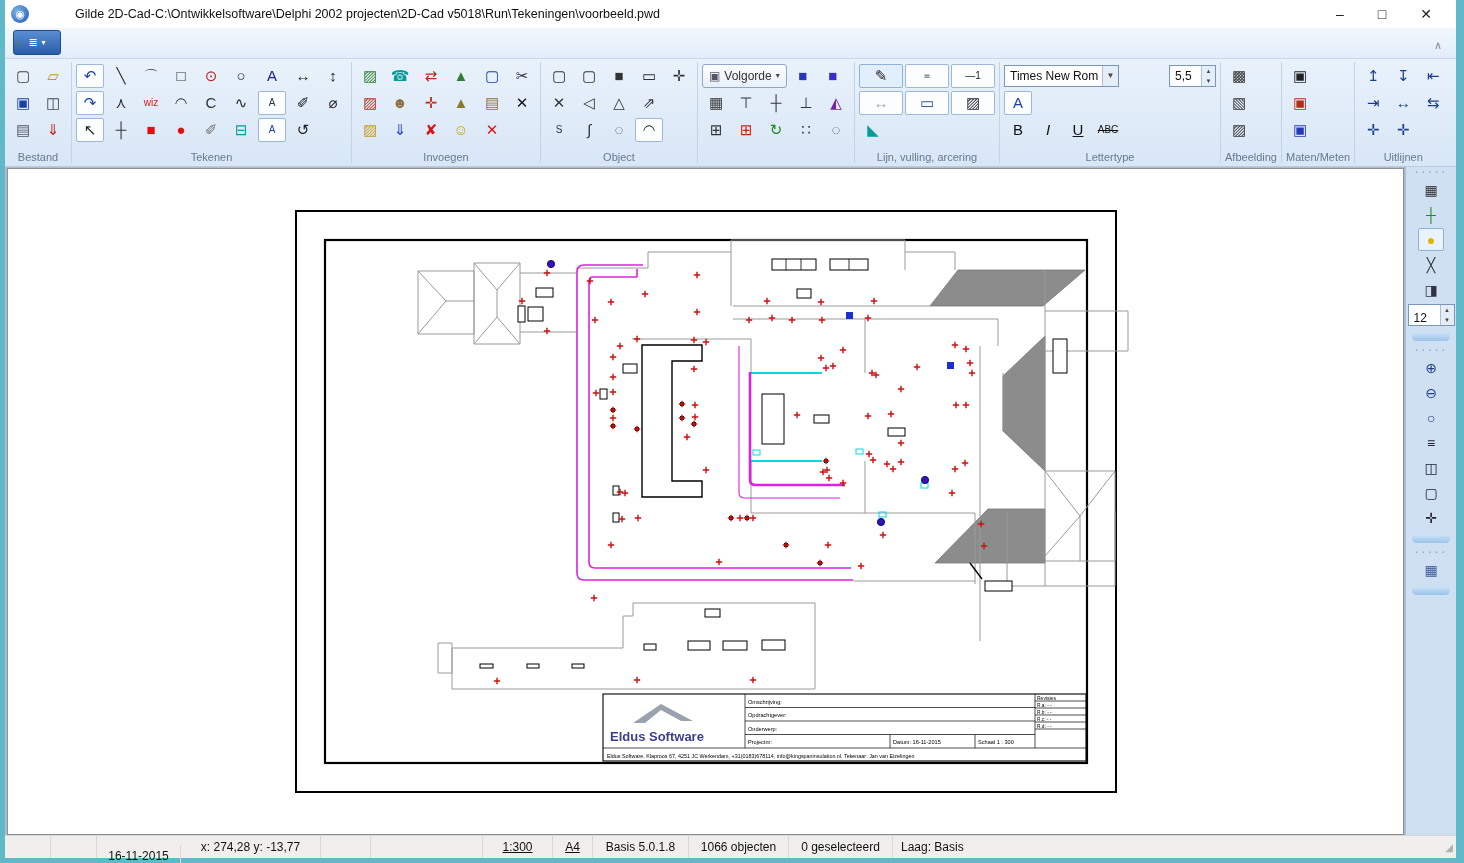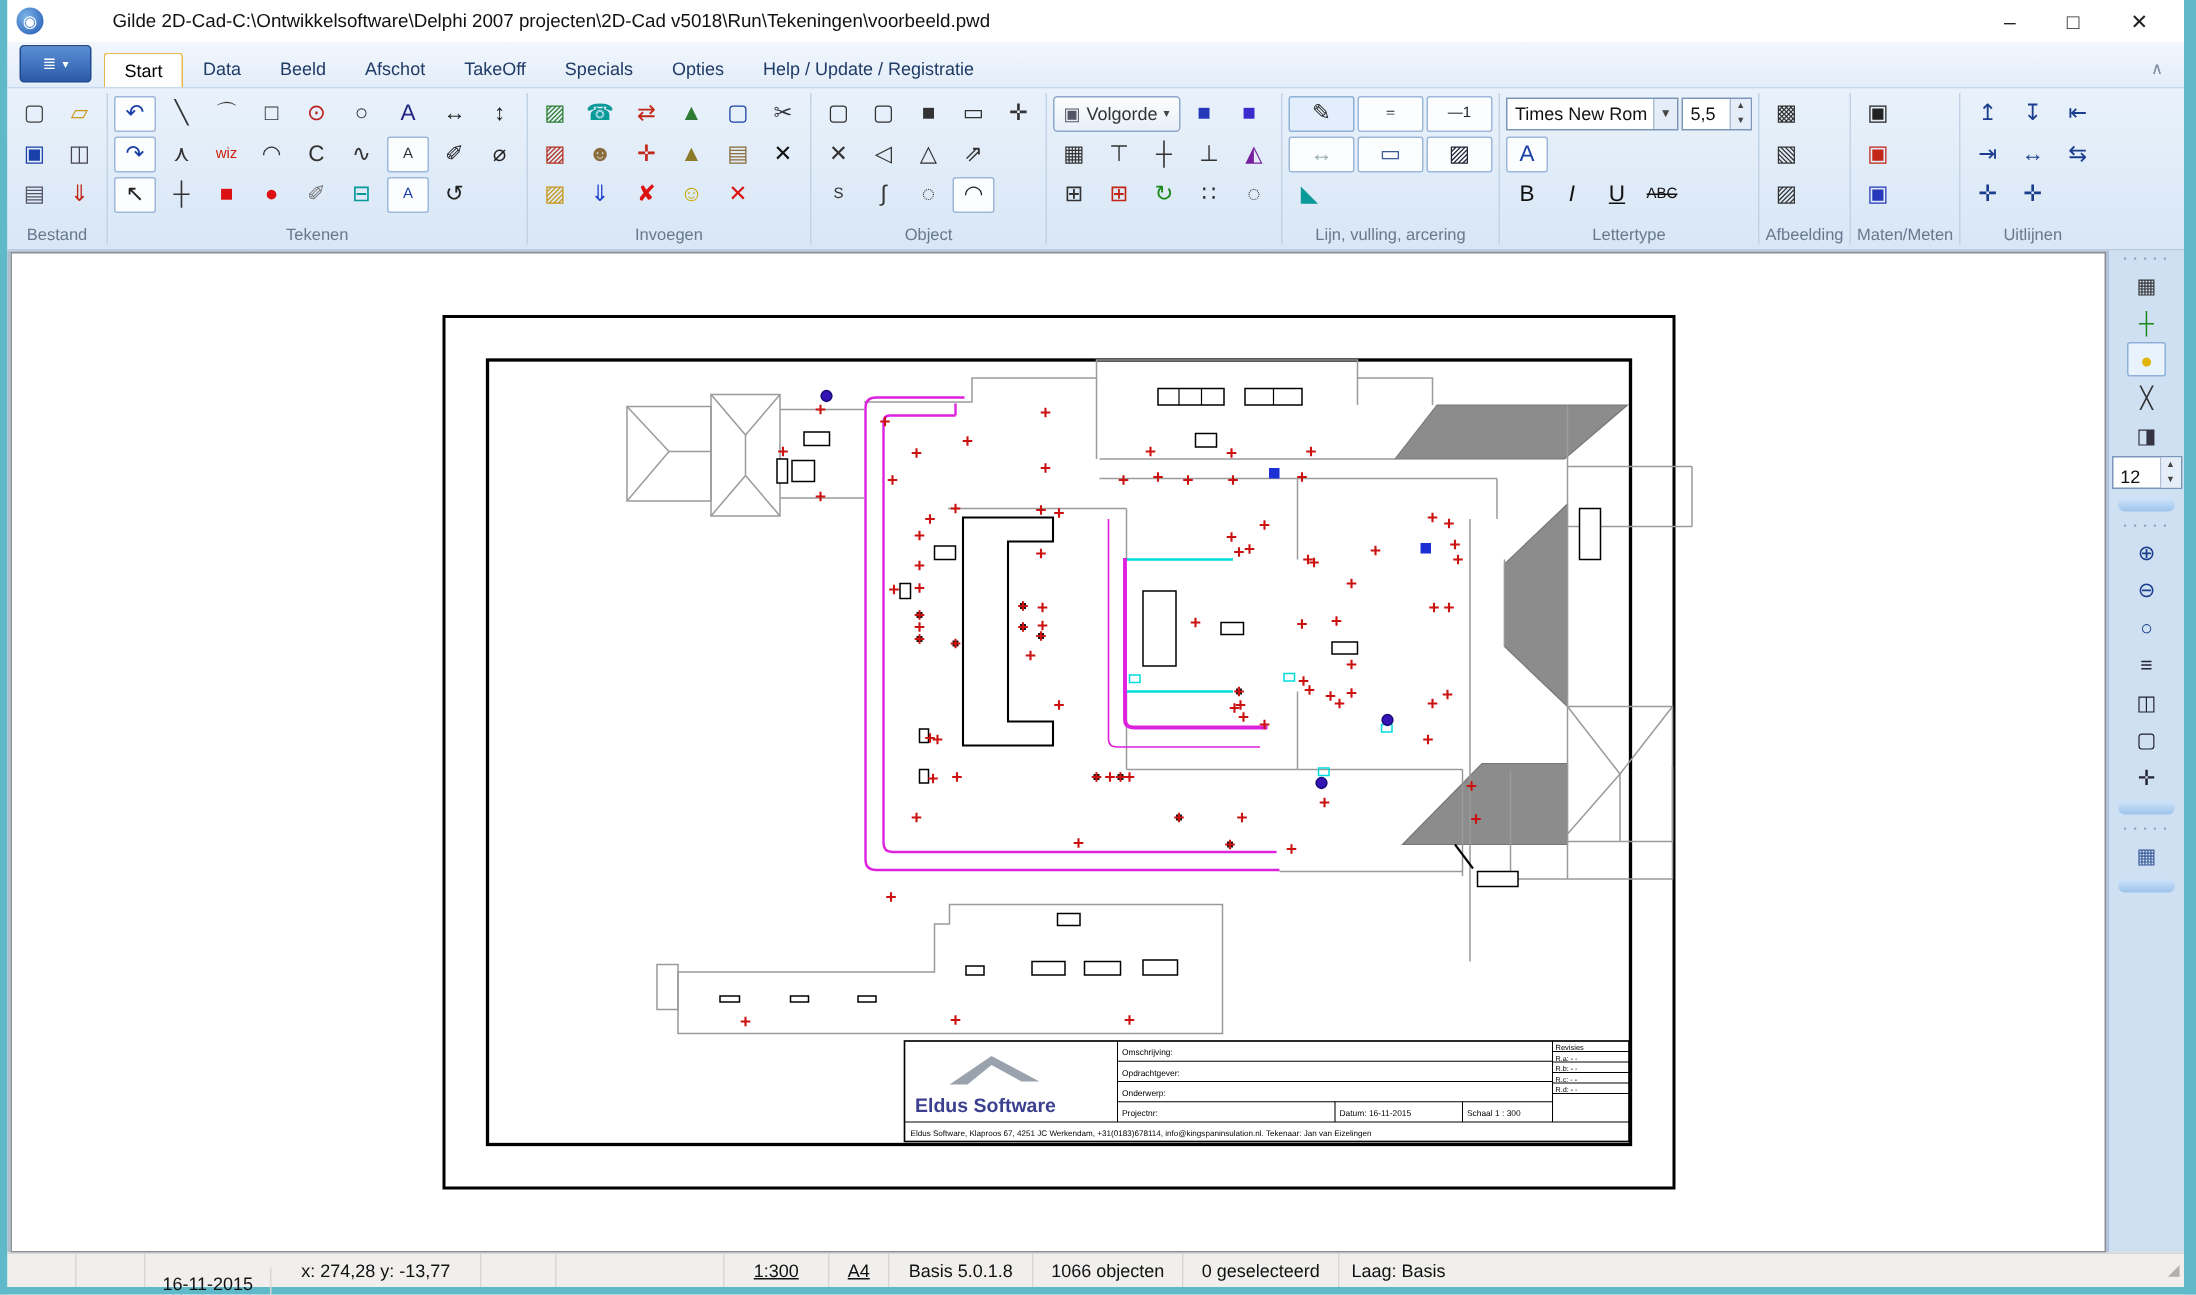--- a/index.html
+++ b/index.html
@@ -44,21 +44,21 @@
   .ricon.act{border:1px solid #8fb0d8;background:#e2eefb;}
   .ricon.dis{color:#b6bcc6;}
   .ricon.wide{width:44px;}
   .vbtn{height:22px;border:1px solid #8ea8c8;border-radius:3px;background:linear-gradient(#fdfefe,#e7eff9);
      display:flex;align-items:center;gap:4px;padding:0 6px;font-size:12px;color:#333;}
   .combo{height:20px;border:1px solid #7a96b8;background:#fff;display:flex;align-items:center;
      font-size:12px;color:#111;padding-left:5px;width:108px;justify-content:space-between;}
   .combo .arrowbox{width:15px;height:100%;border-left:1px solid #aebfd4;background:#e4edf8;
      display:flex;align-items:center;justify-content:center;font-size:8px;color:#444;}
   .spin{height:20px;border:1px solid #7a96b8;background:#fff;display:flex;align-items:center;
-     font-size:12px;color:#111;padding-left:5px;width:40px;justify-content:space-between;}
+     font-size:12px;color:#111;padding-left:5px;width:40px;justify-content:space-between;margin-left:48px;}
   .spin .arrows{width:13px;height:100%;display:flex;flex-direction:column;border-left:1px solid #aebfd4;}
   .spin .arrows span{flex:1;font-size:6px;display:flex;align-items:center;justify-content:center;
      background:#e4edf8;color:#444;}
   
   #main{flex:1 1 auto;display:flex;background:#aebccd;min-height:0;}
   #canvas{flex:1 1 auto;background:#ffffff;border:1px solid #8a8f98;margin:1px 1px 0 2px;
      position:relative;overflow:hidden;}
   #sidebar{width:50px;background:#cfe0f3;border-left:1px solid #a8bed8;display:flex;
      flex-direction:column;align-items:center;padding-top:2px;flex:0 0 auto;}
   .sb-handle{color:#8fa7c4;font-size:7px;letter-spacing:2px;height:8px;line-height:6px;}
@@ -79,41 +79,31 @@
      border-right:1px solid #dbd8d4;padding:0 8px;box-sizing:border-box;white-space:nowrap;}
   .spanel.grow1{flex:1 1 auto;justify-content:flex-start;border-right:none;}
   #grip{color:#b3afaa;font-size:10px;padding-right:3px;}
 </style>
 </head>
 <body>
 
 <div id="win">
   <div id="titlebar">
     <div id="app-globe">◉</div>
-    <div id="title-text">Gilde 2D-Cad-C:\Ontwikkelsoftware\Delphi 2007 projecten\2D-Cad v5018\Run\Tekeningen\voorbeeld.pwd</div>
+    <div id="title-text">Gilde 2D-Cad-C:\Ontwikkelsoftware\Delphi 2002 projecten\2D-Cad v5018\Run\Tekeningen\voorbeeld.pwd</div>
     <div id="wincontrols">
         <span>–</span>
         <span>□</span>
         <span>✕</span>
       </div>
   </div>
   <div id="tabrow">
     <div id="app-button">
         <span>≣</span>
         <span style="font-size: 8px;">▾</span>
-      </div>
-    <div id="tabs" style="display: flex;">
-        <div class="tab active">Start</div>
-        <div class="tab">Data</div>
-        <div class="tab">Beeld</div>
-        <div class="tab">Afschot</div>
-        <div class="tab">TakeOff</div>
-        <div class="tab">Specials</div>
-        <div class="tab">Opties</div>
-        <div class="tab">Help / Update / Registratie</div>
       </div>
     <div id="ribbon-collapse">∧</div>
   </div>
   <div id="ribbon">
       <div class="rgroup">
         <div class="rblocks">
           <div class="rcol">
             <div class="grow">
               <div class="ricon " style="color: rgb(68, 68, 68);">▢</div>
               <div class="ricon " style="color: rgb(201, 152, 28);">▱</div>

